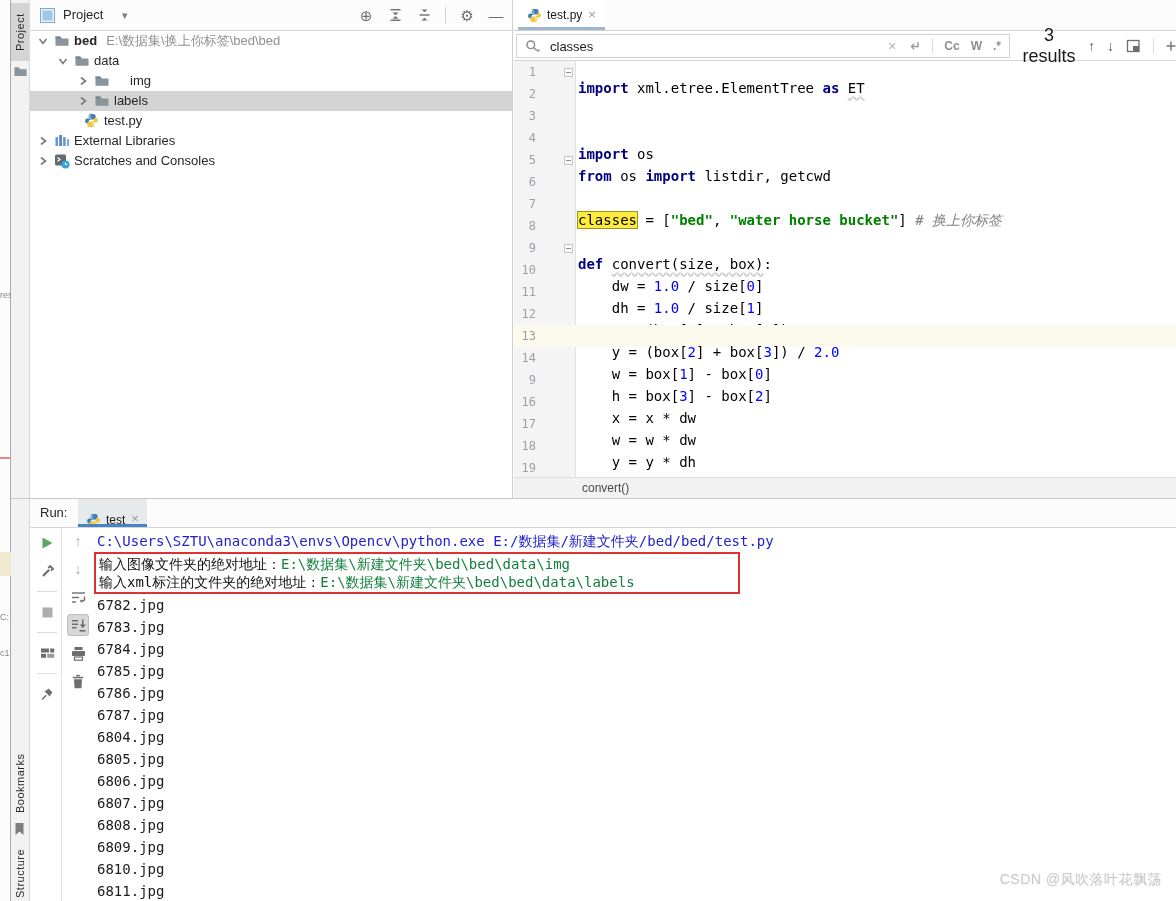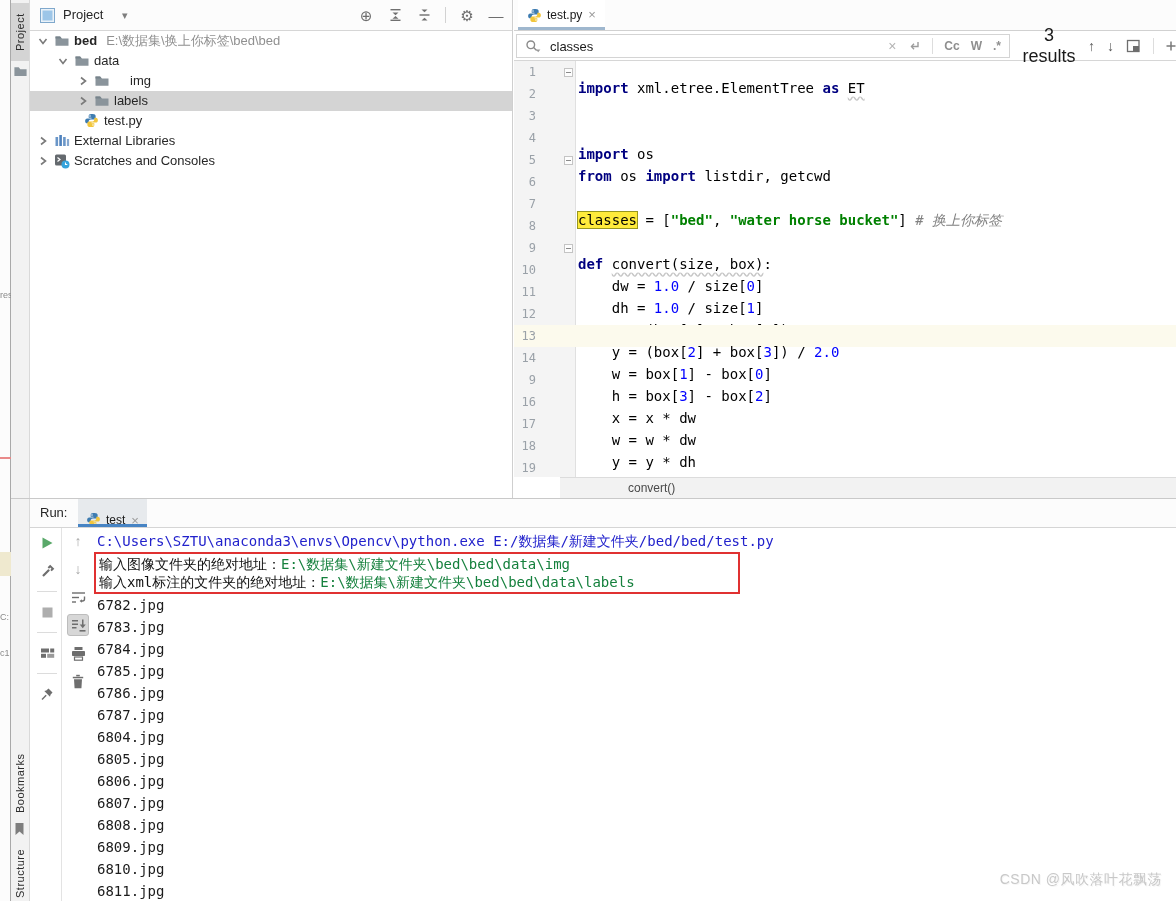--- a/index.html
+++ b/index.html
@@ -72,27 +72,27 @@
   .ctext{position:absolute;left:64px;top:16px;}
   .tk{color:#000080;font-weight:bold;}
   .ts{color:#008000;font-weight:bold;}
   .tn{color:#0000FF;}
   .tc{color:#808080;font-style:italic;}
   .tp{color:#000;}
   .thl{background:#FFEB3B;outline:1px solid #97971E;}
   .tw{text-decoration-line:underline;text-decoration-style:wavy;text-decoration-color:#C6C6C6;text-underline-offset:3px;}
 
   .ctxbar{position:absolute;top:477px;left:0;right:0;height:21px;background:#F2F2F2;border-top:1px solid #DCDCDC;
-          font-size:12px;color:#4A4A4A;line-height:20px;padding-left:68px;margin-left:46px;}
+          font-size:12px;color:#4A4A4A;line-height:20px;padding-left:68px;}
 
   
   .runp{position:absolute;left:30px;top:498px;width:1146px;height:403px;background:#fff;border-top:1px solid #C9C9C9;}
   .runhdr{position:relative;height:29px;background:#FCFCFC;border-bottom:1px solid #D5D5D5;}
   .runlabel{position:absolute;left:10px;top:0;line-height:28px;font-size:13px;color:#262626;}
-  .rtab{position:absolute;left:48px;top:0;height:28px;display:flex;align-items:flex-end;padding:0 8px;background:#E7EAED;}
+  .rtab{position:absolute;left:48px;top:0;height:28px;display:flex;align-items:flex-start;padding:14px 8px;background:#E7EAED;}
   .rtab:after{content:"";position:absolute;left:0;right:0;bottom:0;height:3px;background:#4784C4;}
   .rcol1{position:absolute;left:3px;top:33px;width:28px;display:flex;flex-direction:column;align-items:center;}
   .rcol2{position:absolute;left:34px;top:31px;width:28px;display:flex;flex-direction:column;align-items:center;}
   .ricon{width:22px;height:22px;display:flex;align-items:center;justify-content:center;margin-bottom:6px;color:#A8A8A8;font-size:14px;}
   .ricon.on{background:#D7D7D7;border:1px solid #BDBDBD;border-radius:3px;}
   .rdiv{width:20px;height:1px;background:#DCDCDC;margin:3px 0 9px 0;}
   .vline1{position:absolute;left:31px;top:29px;bottom:0;width:1px;background:#E3E3E3;}
 
   .console{position:absolute;left:64px;top:31px;right:0;bottom:0;overflow:hidden;
            font-family:"DejaVu Sans Mono",monospace;font-size:14px;line-height:22px;color:#1C1C1C;}

